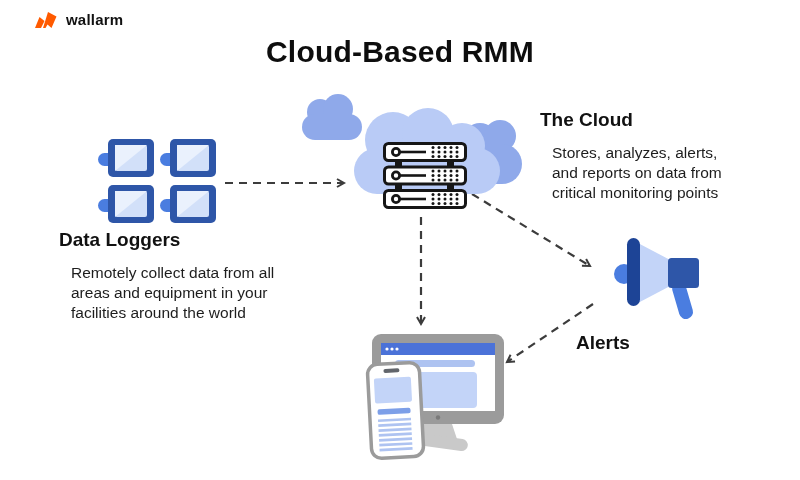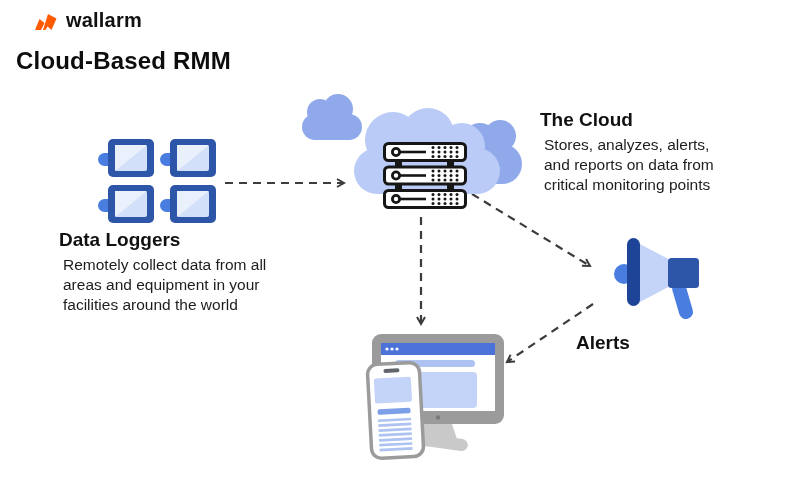--- a/index.html
+++ b/index.html
@@ -4,32 +4,32 @@
 <style>
   html,body{margin:0;padding:0;background:#fff;}
   .canvas{
     position:relative;width:800px;height:480px;background:#fff;overflow:hidden;
     font-family:"Liberation Sans", sans-serif;color:var(--text);
   }
   .abs{position:absolute;}
 
   
   .logo{position:absolute;left:34px;top:9px;display:flex;align-items:center;gap:8px;}
-  .logo-text{font-size:20px;font-weight:600;color:#111;letter-spacing:.2px;}
+  .logo-text{font-size:15px;font-weight:600;color:#111;letter-spacing:.2px;}
 
   
   .title{
-    position:absolute;left:0;right:0;top:31px;margin:16px;
-    font-size:24px;font-weight:700;color:#0d0d0d;letter-spacing:.2px;
+    position:absolute;left:0;right:0;top:31px;margin:4px;text-align:center;
+    font-size:30px;font-weight:700;color:#0d0d0d;letter-spacing:.2px;
   }
 
   
   .section{position:absolute;}
   .section-title{font-size:19px;font-weight:700;color:#111;margin:0 0 3px 0;}
-  .section-desc{font-size:15.5px;line-height:1.28;color:var(--text);white-space:pre-line;margin:4px;}
+  .section-desc{font-size:15.5px;line-height:1.28;color:var(--text);white-space:pre-line;margin:12px;}
   #sec-cloud{left:540px;top:109px;width:210px;}
   #sec-loggers{left:59px;top:229px;width:240px;}
   #sec-access{left:139px;top:349px;width:220px;}
   #sec-alerts{left:576px;top:332px;width:210px;}
 
   
   .f-orange{fill:var(--orange)} .f-ink{fill:var(--ink)} .f-w{fill:#fff}
   .f-dark{fill:var(--dark-blue)} .f-navy{fill:var(--navy)} .f-mid{fill:var(--mid-blue)}
   .f-accent{fill:var(--accent-blue)} .f-bb{fill:var(--browser-blue)}
   .f-pale{fill:var(--pale-blue)} .f-paler{fill:var(--paler-blue)} .f-hl{fill:var(--highlight-blue)}

